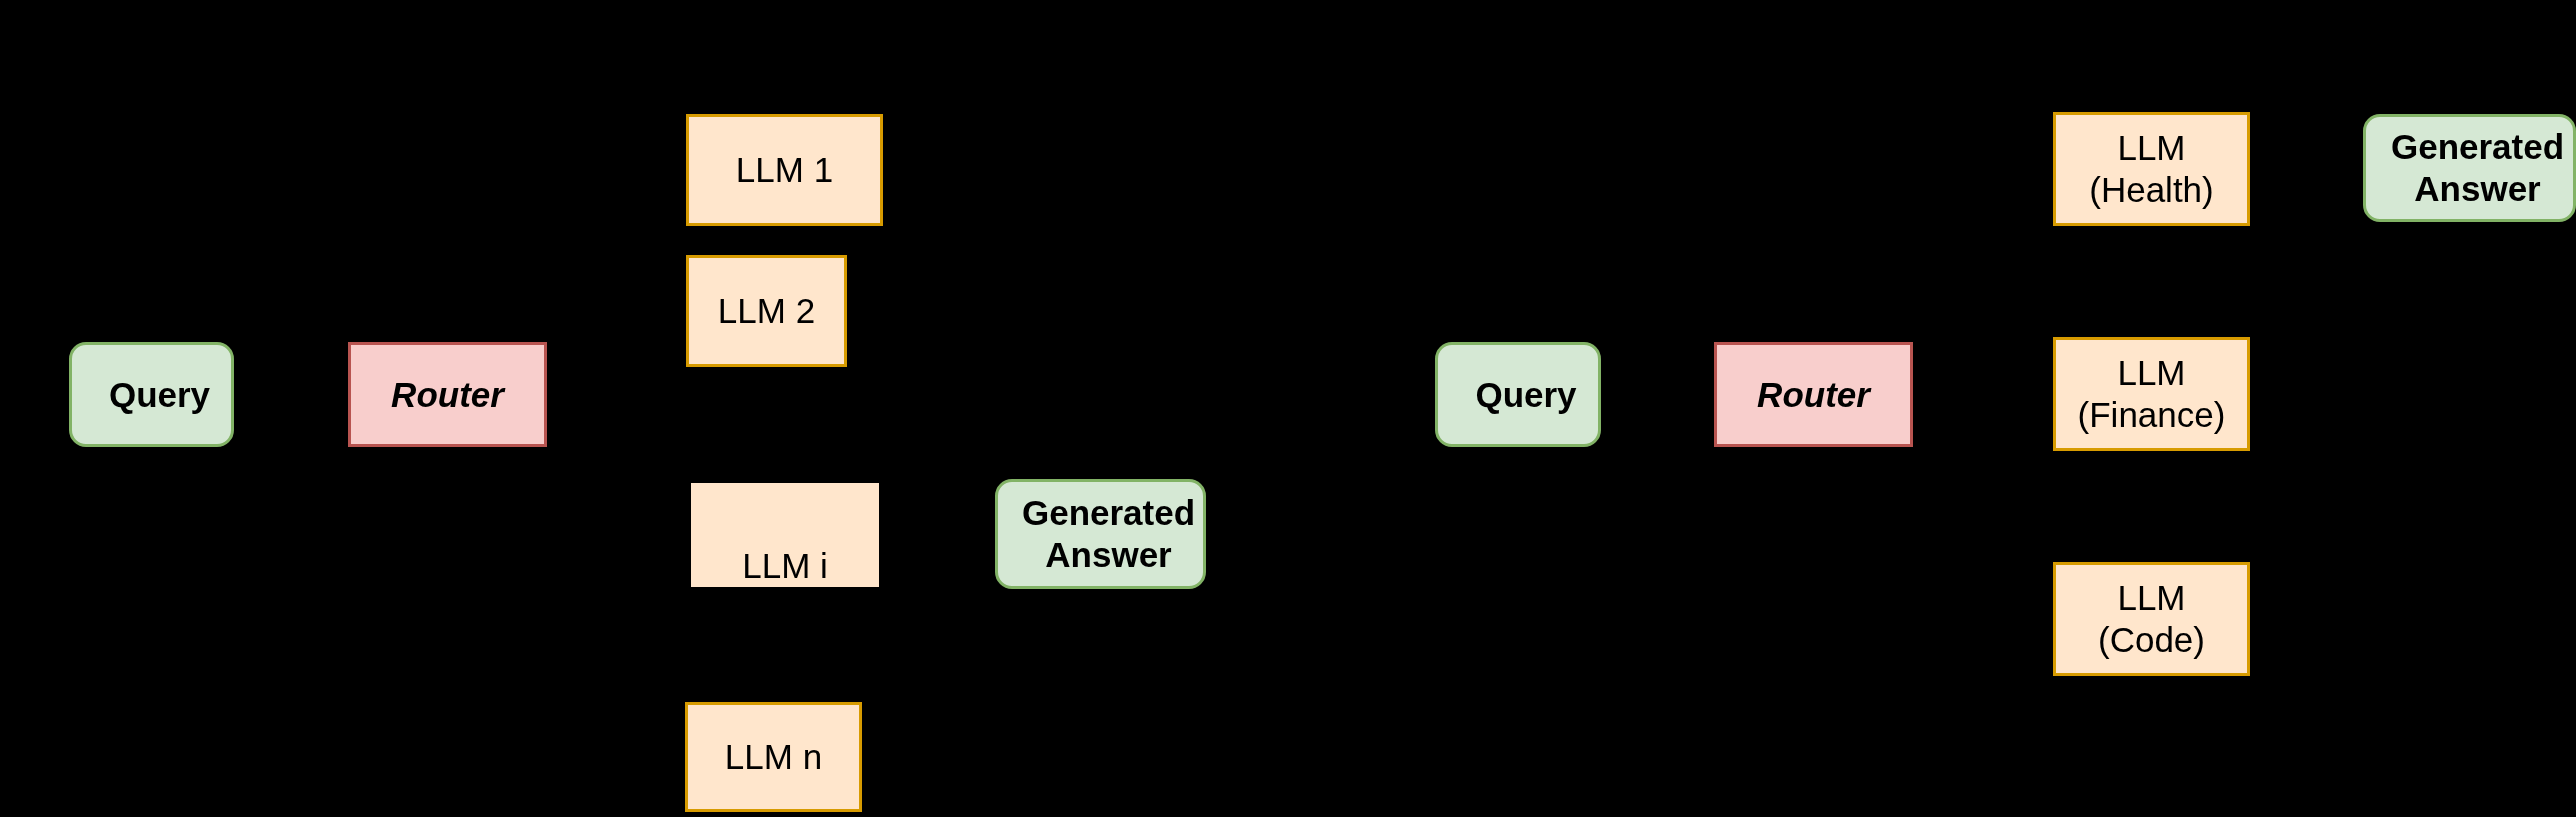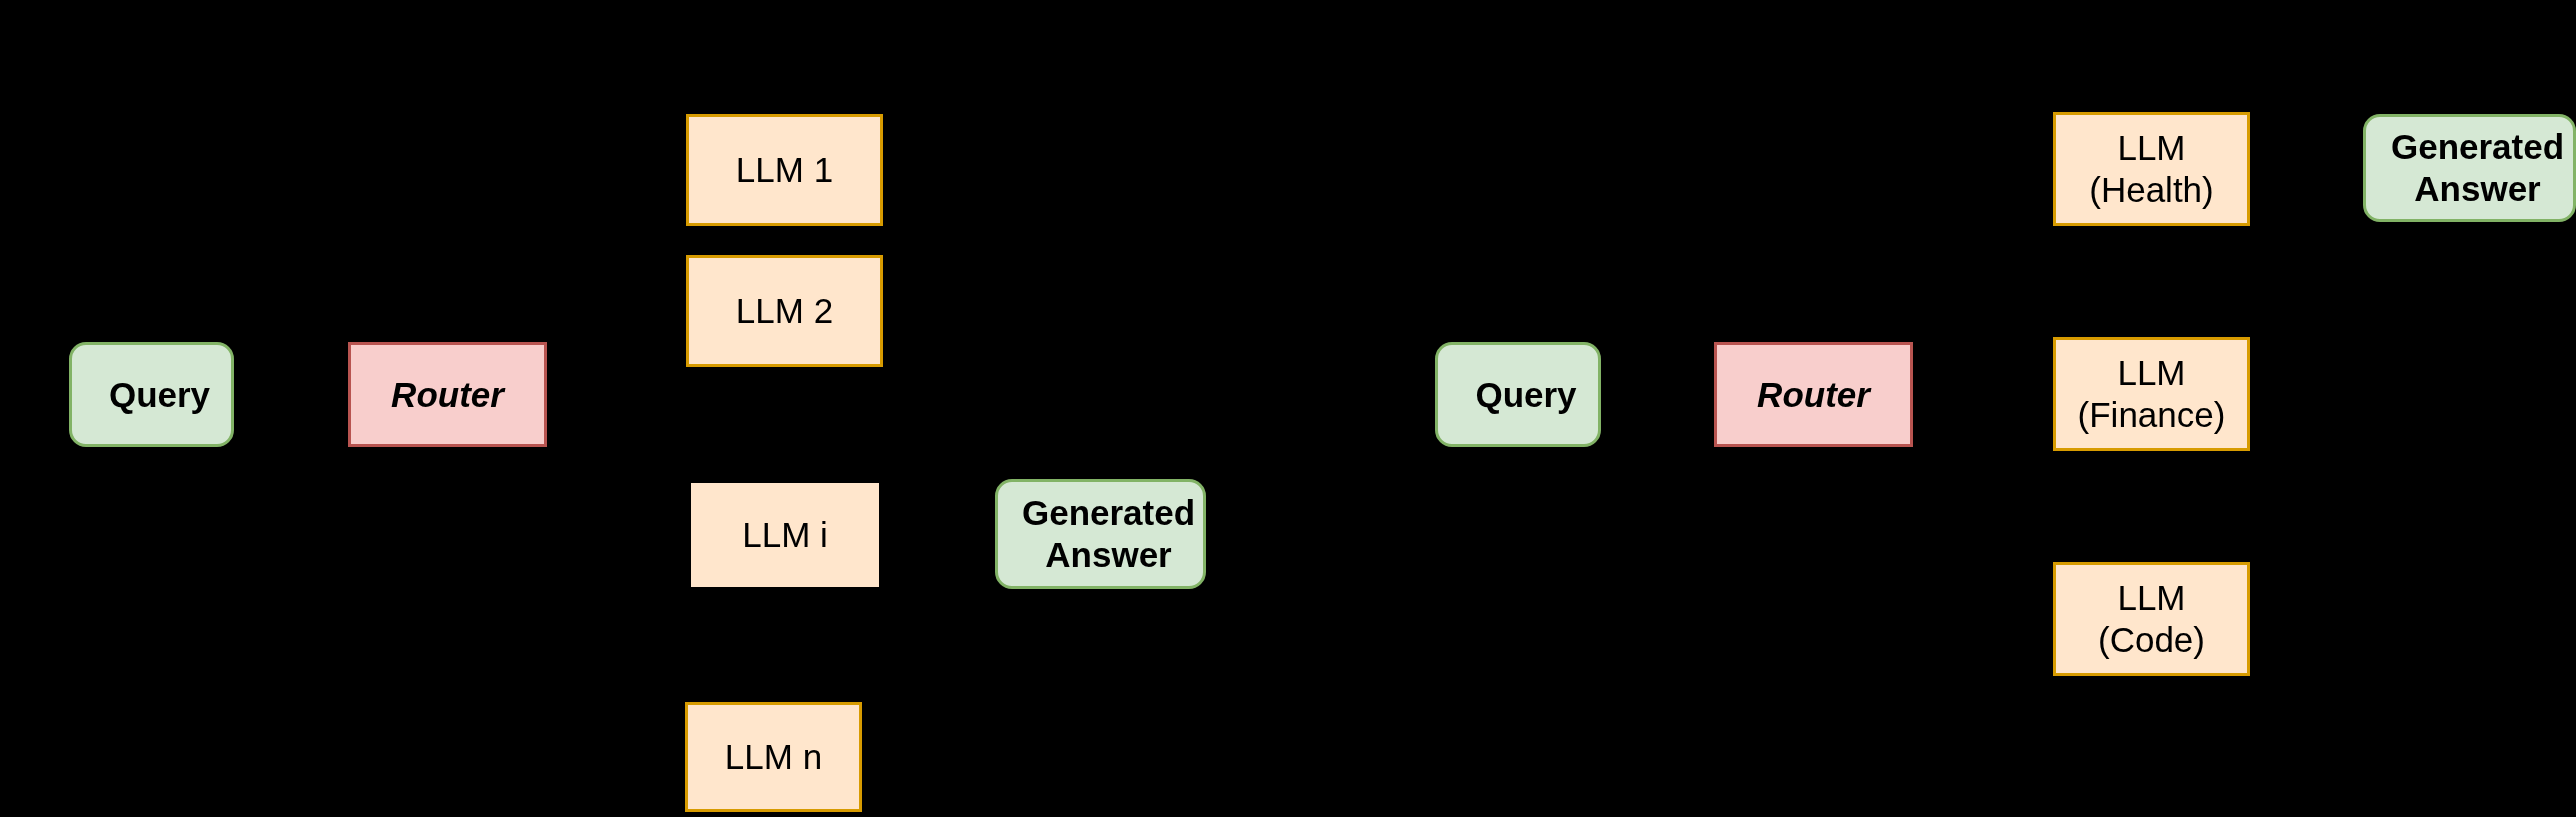--- a/index.html
+++ b/index.html
@@ -52,20 +52,21 @@
   }
   .node.orange {
     background: #ffe6cc;
     border: 3.7px solid #d79b00;
     font-weight: normal;
   }
   .node.plain {
     background: #ffe6cc;
     border: 1.9px solid #000000;
     font-weight: normal;
+    align-items: flex-end;
   }
 </style>
 </head>
 <body>
 
 <div class="canvas">
 
   <svg class="connector-layer" viewBox="0 0 2751 873" xmlns="http://www.w3.org/2000/svg">
     <defs>
       <marker id="arrowhead" markerWidth="12" markerHeight="10" refX="10" refY="5" orient="auto">
@@ -92,21 +93,21 @@
   </div>
 
   <div class="node red" style="left:348px; top:342px; width:199px; height:105px;">
     <span class="node-label">Router</span>
   </div>
 
   <div class="node orange" style="left:686px; top:114px; width:197px; height:112px;">
     <span class="node-label">LLM 1</span>
   </div>
 
-  <div class="node orange" style="left:686px; top:255px; width:197px; height:112px;align-items:center;">
+  <div class="node orange" style="left:686px; top:255px; width:161px; height:112px;align-items:center;">
     <span class="node-label">LLM 2</span>
   </div>
 
   <div class="node plain" style="left:690px; top:482px; width:190px; height:106px;">
     <span class="node-label">LLM i</span>
   </div>
 
   <div class="node orange" style="left:685px; top:702px; width:177px; height:110px;">
     <span class="node-label">LLM n</span>
   </div>

